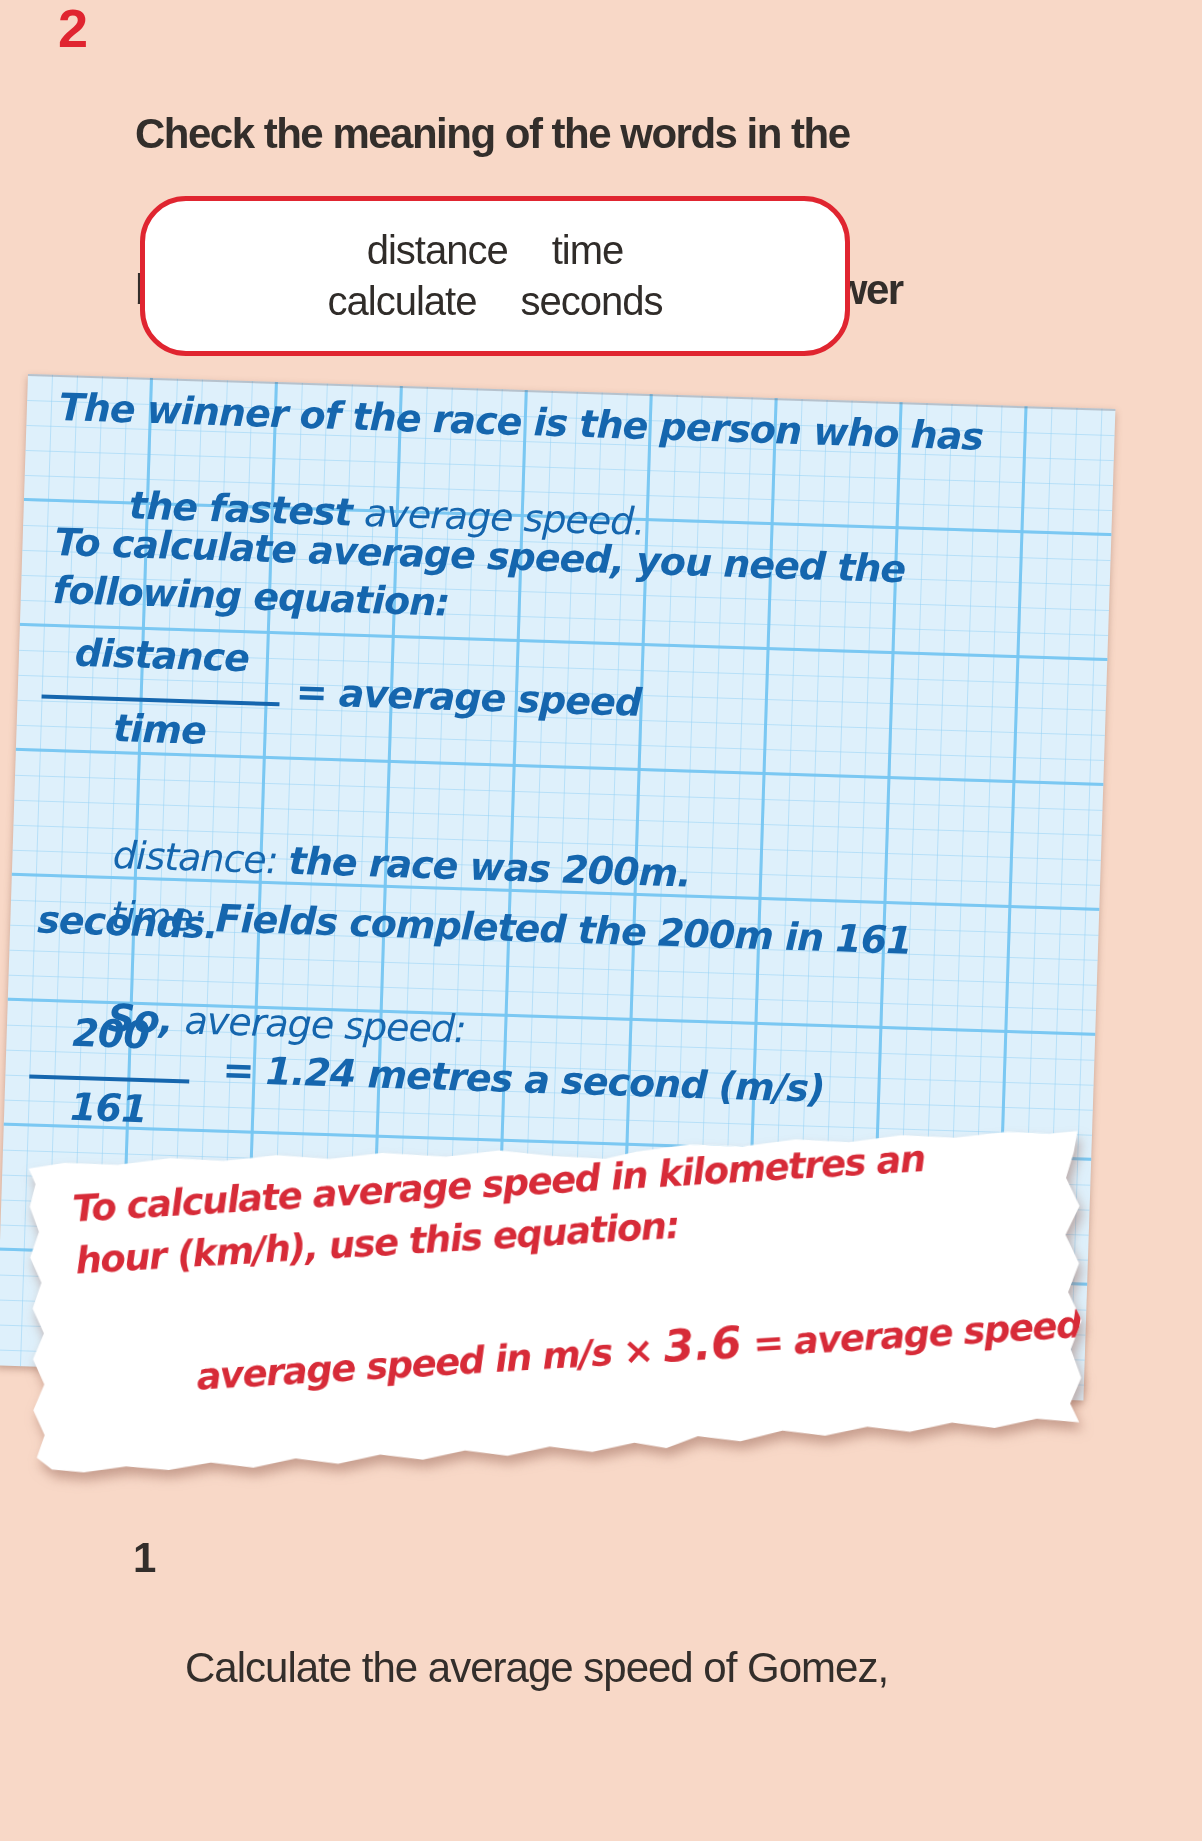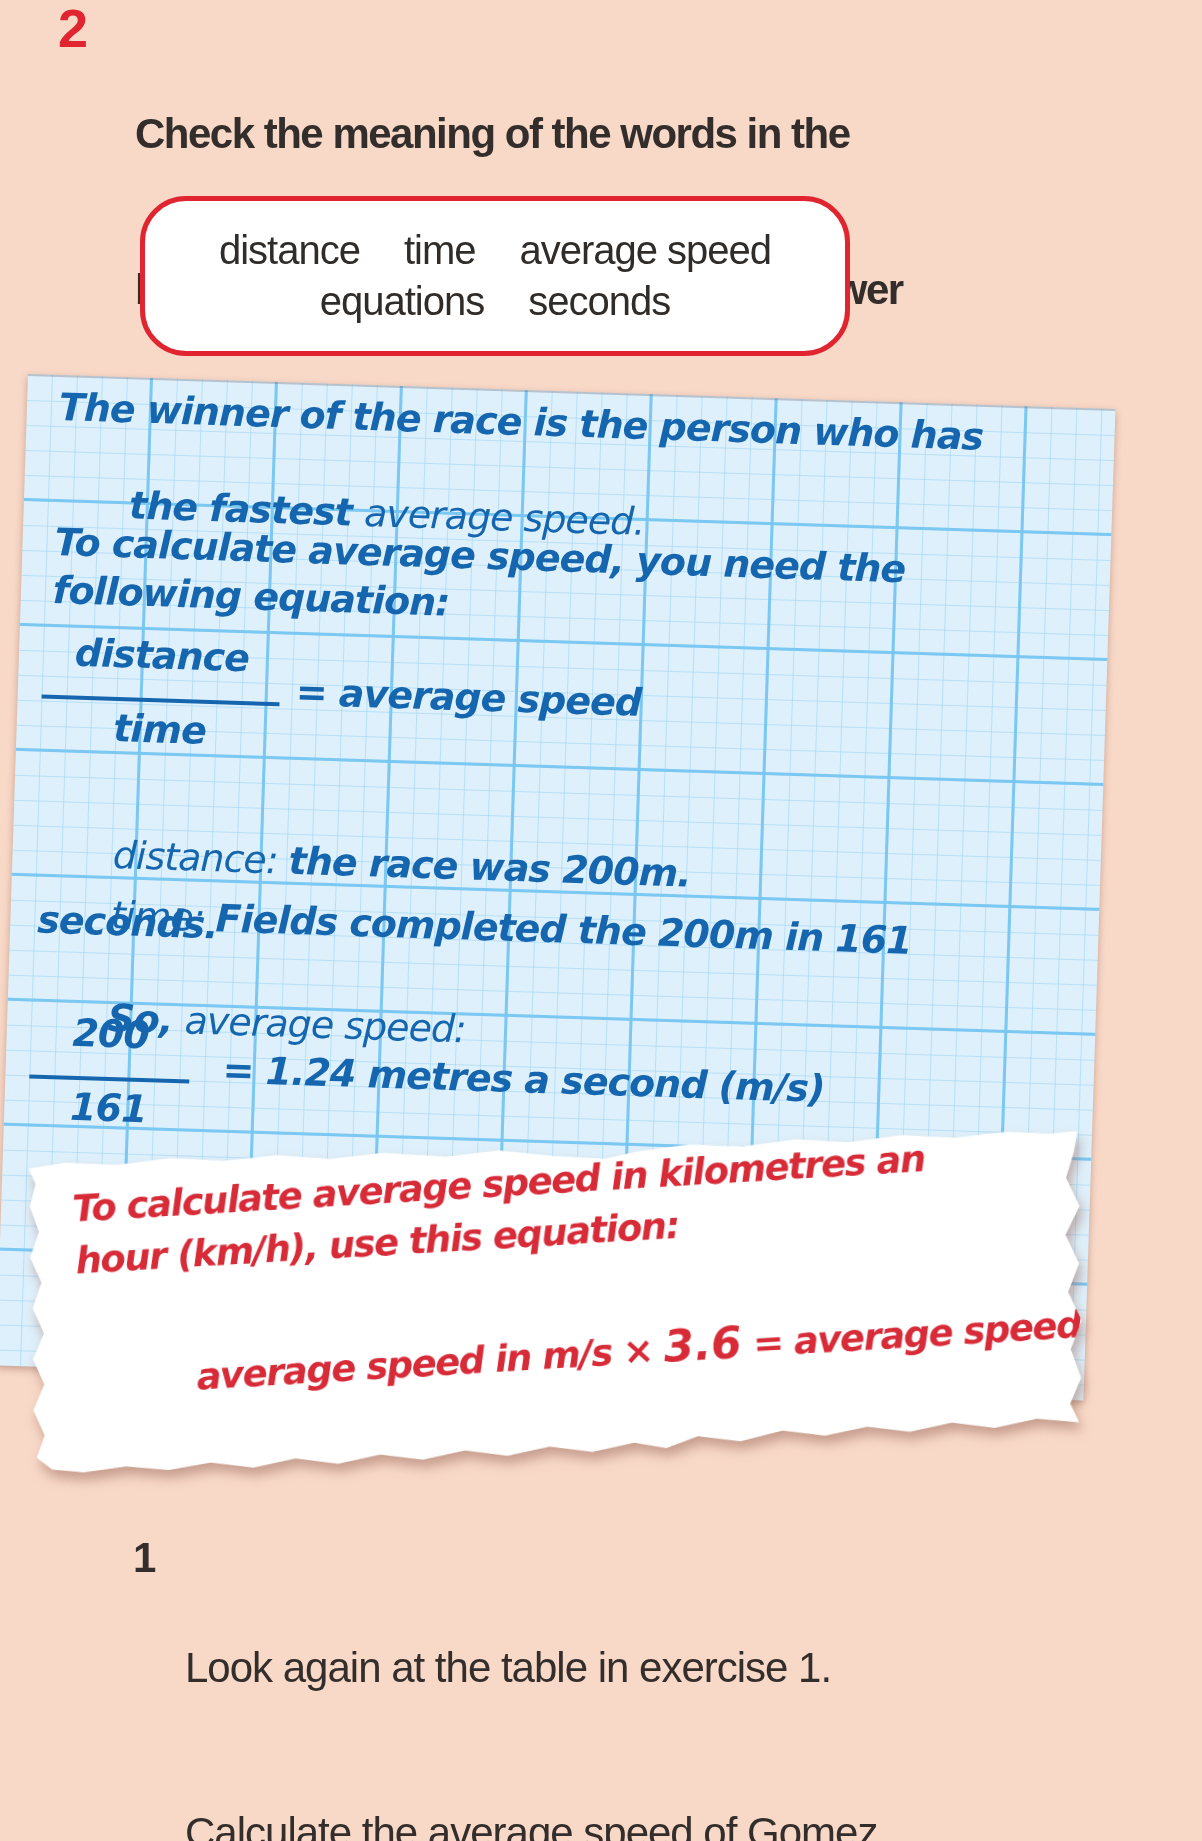--- a/index.html
+++ b/index.html
@@ -107,24 +107,23 @@
   <div class="heading">
     <div>Check the meaning of the words in the</div>
     <div>box. Then read the equations and answer</div>
     <div>questions 1–2.</div>
   </div>
 
   <div class="vocab-box">
     <div class="vocab-line">
       <span class="vocab-word">distance</span>
       <span class="vocab-word">time</span>
-      <span class="vocab-word">average speed</span>
     </div>
     <div class="vocab-line">
-      <span class="vocab-word">equations</span>
+      <span class="vocab-word">calculate</span>
       <span class="vocab-word">seconds</span>
     </div>
   </div>
 
   <div class="graph-note">
     <div class="bl" style="left:32px;top:7px">The winner of the race is the person who has</div>
     <div class="bl" style="left:32px;top:57px">
       <span>the fastest </span><span class="light">average speed.</span>
     </div>
     <div class="bl" style="left:32px;top:142px">To calculate average speed, you need the</div>
@@ -166,21 +165,20 @@
         </div>
         <div class="rl gap">in km/h.</div>
       </div>
     </div>
   </div>
 
   <div class="questions">
     <div class="question">
       <div class="q-num">1</div>
       <div class="q-lines">
-        <div>Look again at the table in exercise 1.</div>
         <div>Calculate the average speed of Gomez,</div>
         
       </div>
     </div>
 
   </div>
 
 </div>
 
 </body></html>

